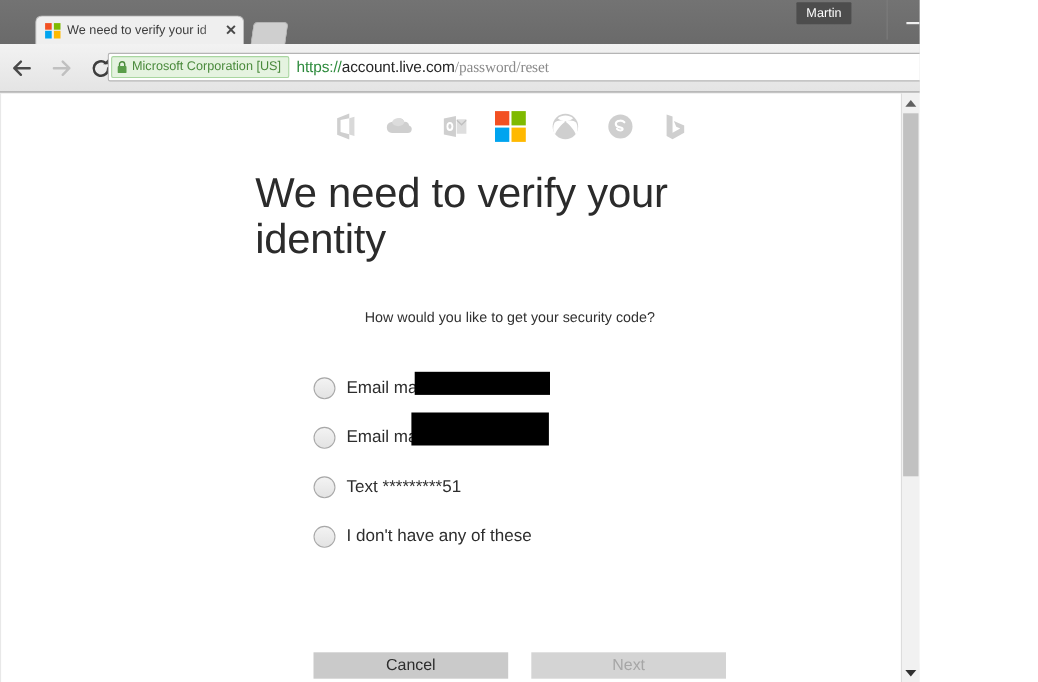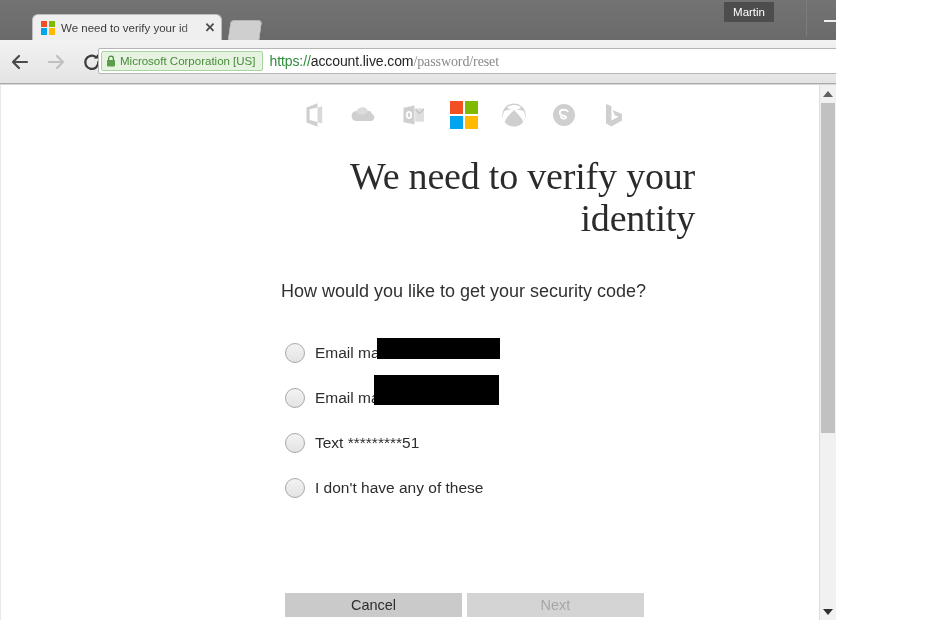--- a/index.html
+++ b/index.html
@@ -288,36 +288,35 @@
     grid-template-rows: 1fr 1fr;
     gap: 2px;
   }
   #ms-logo i { display: block; }
 
   #page-heading {
     position: absolute;
     left: 232px;
     top: 70px;
     width: 463px;
-    text-align: right;
+    text-align: left;
     font-size: 38px;
     line-height: 42px;
     font-weight: 300;
     color: #2b2b2b;
     letter-spacing: -0.2px;
-    font-family: Liberation Serif, serif;
   }
 
   #page-subheading {
     position: absolute;
     left: 202px;
     top: 196px;
     width: 523px;
     text-align: center;
-    font-size: 18px;
+    font-size: 13px;
     color: #313131;
   }
 
   #options-list {
     position: absolute;
     left: 285px;
     top: 245px;
     width: 420px;
   }
   .option-row {
@@ -357,21 +356,21 @@
     width: 125px;
     height: 30px;
   }
 
   #form-buttons {
     position: absolute;
     left: 285px;
     top: 508px;
     width: 420px;
     display: flex;
-    gap: 5px;
+    gap: 21px;
   }
   .form-btn {
     width: 177px;
     height: 24px;
     display: flex;
     align-items: center;
     justify-content: center;
     font-size: 14.5px;
     box-sizing: border-box;
   }

